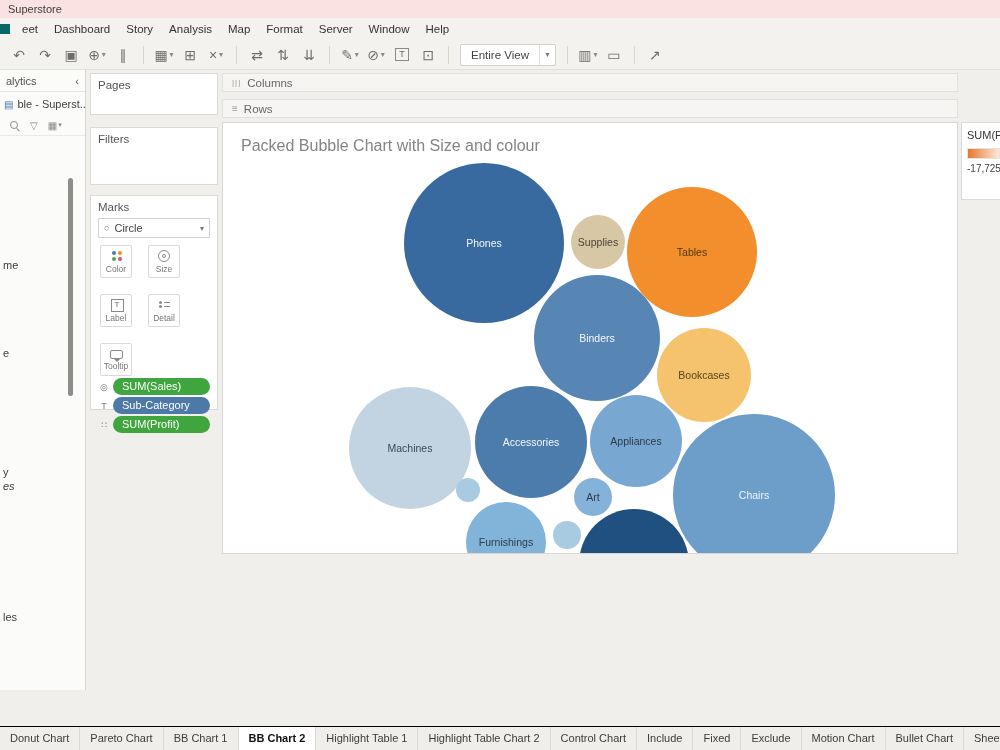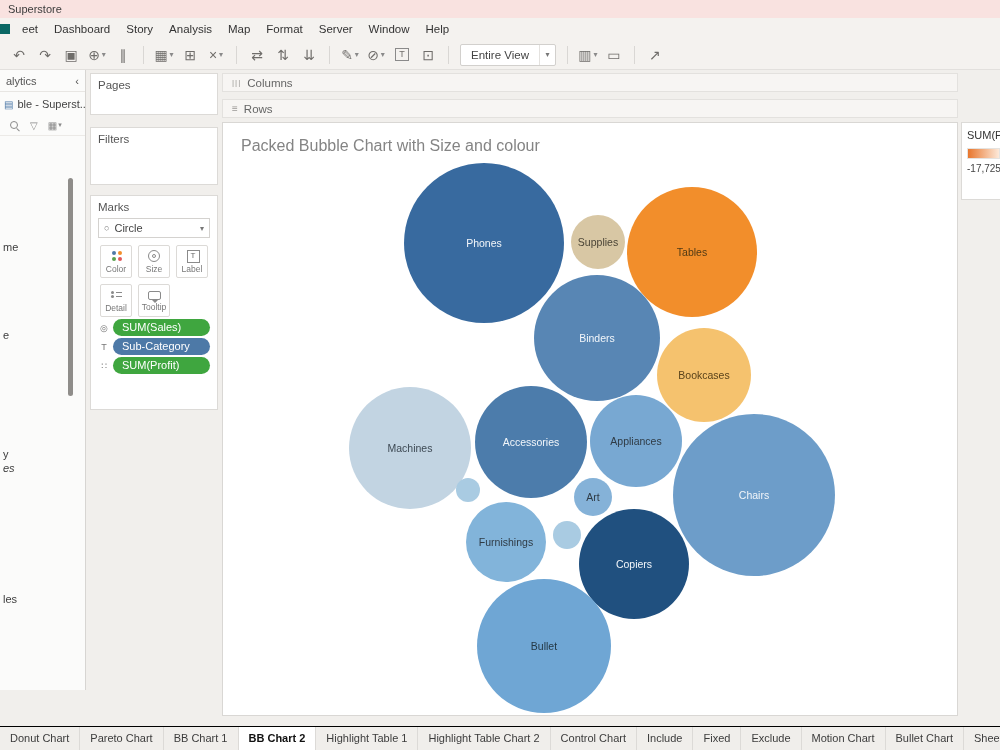--- a/index.html
+++ b/index.html
@@ -31,34 +31,34 @@
   .datasource-row{height:24px;display:flex;align-items:center;padding:0 4px;color:#444;white-space:nowrap;overflow:hidden;}
   .ds-icon{color:#4e79a7;margin-right:4px;font-size:10px;}
   .search-row{height:20px;display:flex;align-items:center;gap:10px;padding:0 10px;color:#8a8a8a;
     border-bottom:1px solid #eceae7;font-size:10px;}
   .search-glass{width:10px;height:10px;position:relative;display:inline-block;}
   .search-glass::before{content:'';position:absolute;left:0;top:0;width:6px;height:6px;
     border:1px solid #8a8a8a;border-radius:50%;}
   .search-glass::after{content:'';position:absolute;left:7px;top:7px;width:4px;height:1px;
     background:#8a8a8a;transform:rotate(45deg);transform-origin:0 0;}
   .mini-caret{font-size:7px;vertical-align:2px;margin-left:1px;}
-  .field-frag{position:absolute;left:3px;color:#3c3c3c;font-size:11px;}
+  .field-frag{position:absolute;left:3px;color:#3c3c3c;font-size:11px;margin-top:18px;}
   .v-scroll{position:absolute;left:68px;top:108px;width:5px;height:218px;background:#8f8d8a;border-radius:3px;}
   
   .card{position:absolute;background:#fff;border:1px solid #dcdad7;}
   .card-title{font-size:11.5px;color:#555;padding:5px 7px 3px;}
   #pages-card{left:90px;top:73px;width:128px;height:42px;}
   #filters-card{left:90px;top:127px;width:128px;height:58px;}
   #marks-card{left:90px;top:195px;width:128px;height:215px;}
   .mark-type{margin:2px 7px 7px;height:20px;border:1px solid #d4d2cf;display:flex;align-items:center;
     font-size:11px;color:#444;background:#fff;}
   .mark-type .circ{margin:0 5px;font-size:9px;color:#777;}
   .mark-type .lbl{flex:1;}
   .mark-type .caret{width:14px;text-align:center;color:#777;font-size:8px;}
-  .marks-buttons{display:flex;flex-wrap:wrap;gap:6px;padding:0 9px;width:128px;}
+  .marks-buttons{display:flex;flex-wrap:wrap;gap:16px;padding:0 9px;width:128px;}
   .marks-btn{width:32px;height:33px;border:1px solid #dcdad7;border-radius:2px;background:#fff;
     display:flex;flex-direction:column;align-items:center;justify-content:center;gap:2px;}
   .marks-btn .blabel{font-size:8.5px;color:#777;}
   .mb-icon{width:13px;height:12px;position:relative;display:block;}
   .mb-color::before{content:'';position:absolute;left:2px;top:1px;width:4px;height:4px;border-radius:50%;
     background:#4e79a7;box-shadow:6px 0 0 #f28e2b,0 6px 0 #59a14f,6px 6px 0 #e15759;}
   .mb-size{border:1px solid #8a8a8a;border-radius:50%;width:12px;height:12px;}
   .mb-size::after{content:'';position:absolute;inset:3px;border:1px solid #8a8a8a;border-radius:50%;}
   .mb-label::before{content:'T';position:absolute;left:1px;top:0;width:11px;height:11px;
     border:1px solid #8a8a8a;font-size:8px;text-align:center;line-height:10px;color:#666;}
@@ -74,21 +74,21 @@
   .pill{flex:1;height:17px;border-radius:9px;color:#fff;font-size:11px;line-height:17px;
     padding-left:9px;white-space:nowrap;overflow:hidden;}
   
   .shelf{position:absolute;height:19px;background:#f7f5f3;border:1px solid #e3e1de;
     display:flex;align-items:center;font-size:11.5px;color:#666;}
   #columns-shelf{left:222px;top:73px;width:736px;}
   #rows-shelf{left:222px;top:99px;width:736px;}
   .shelf-icon{margin:0 6px 0 9px;color:#9a9895;font-size:10px;}
   .shelf-icon.cols{font-size:8px;letter-spacing:1px;}
   
-  #chart-panel{position:absolute;left:222px;top:122px;width:736px;height:594px;background:#fff;
+  #chart-panel{position:absolute;left:222px;top:122px;width:736px;height:432px;background:#fff;
     border:1px solid #d9d7d4;overflow:hidden;}
   .chart-title{position:absolute;left:18px;top:14px;font-size:16px;color:#848484;}
   .bubbles{position:absolute;inset:0;}
   .bubble{position:absolute;border-radius:50%;display:flex;align-items:center;justify-content:center;
     font-size:10.5px;text-align:center;user-select:none;}
   
   #legend-card{position:absolute;left:961px;top:122px;width:39px;height:78px;background:#fff;
     border:1px solid #dcdad7;border-right:none;padding:6px 0 0 5px;}
   .legend-title{font-size:11px;color:#333;white-space:nowrap;}
   .legend-gradient{width:33px;height:11px;margin:7px 0 4px;border:1px solid #e5e3e0;}

